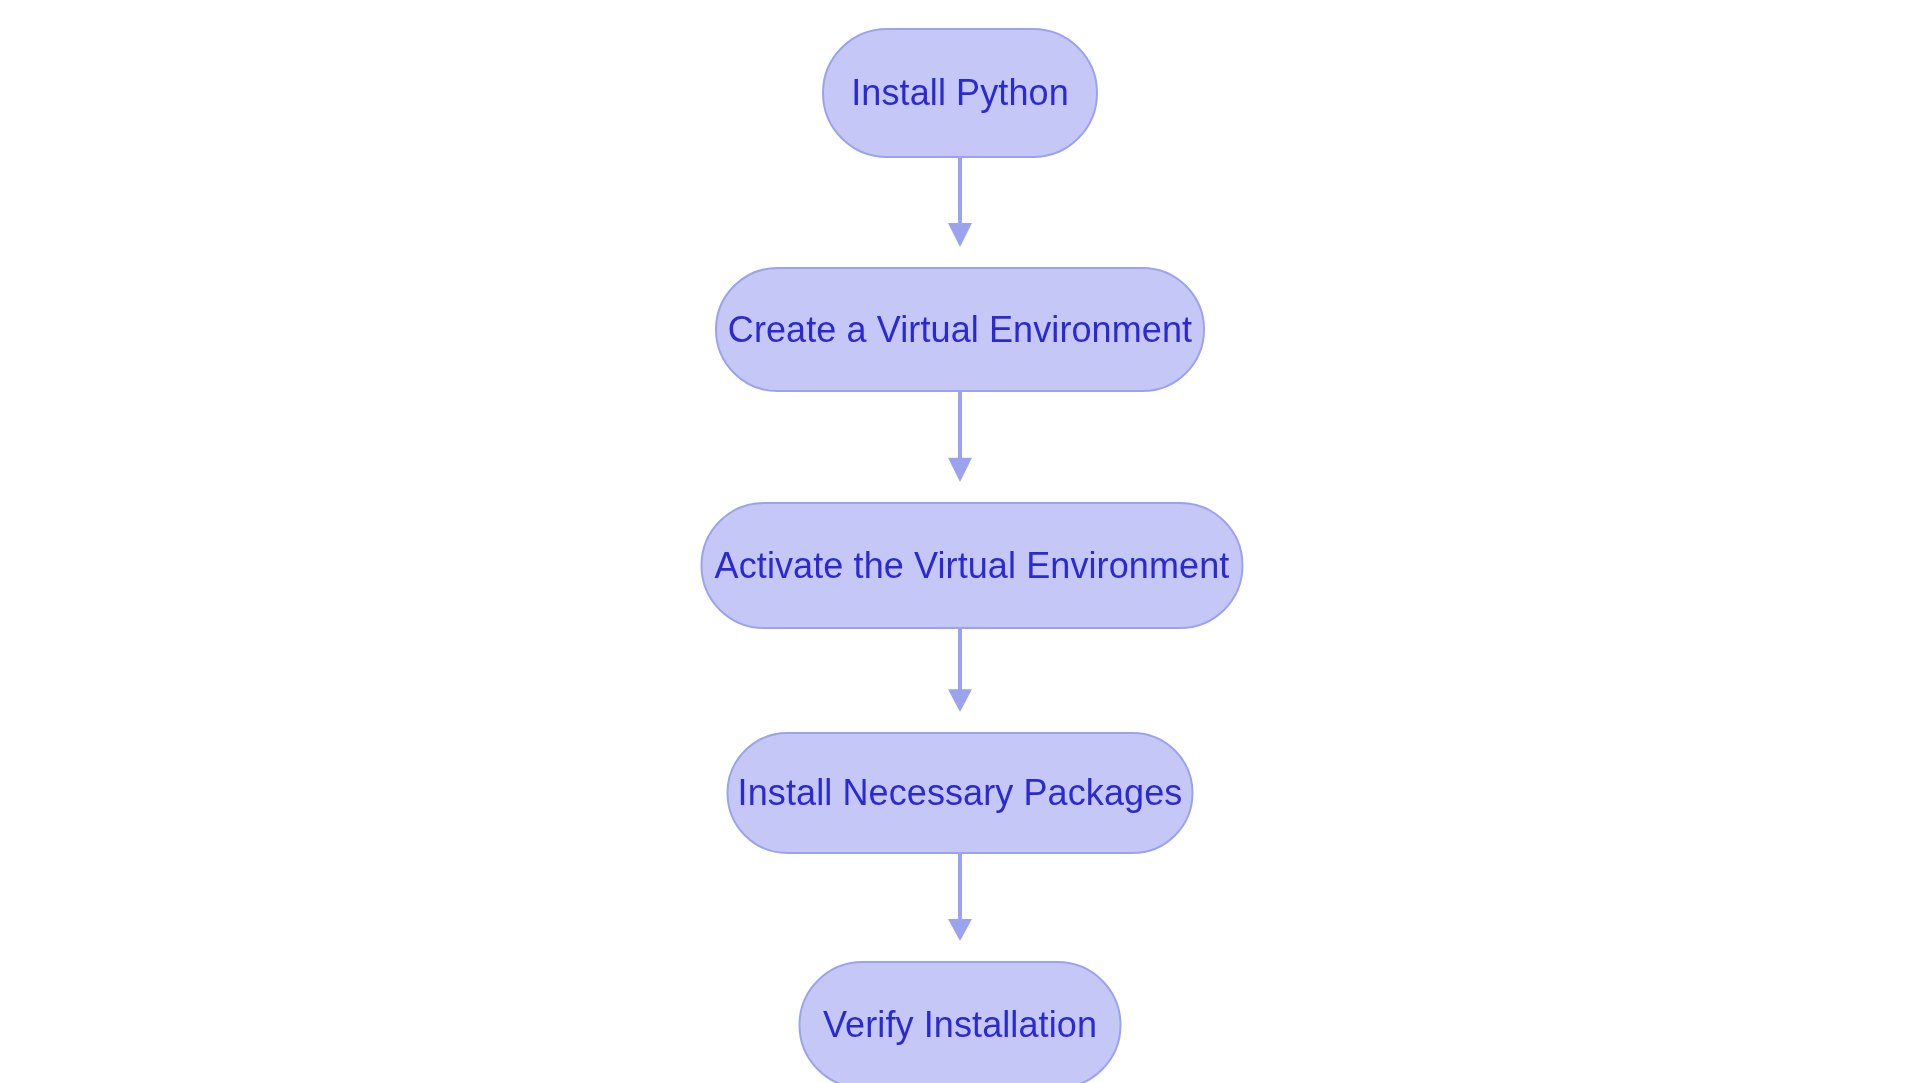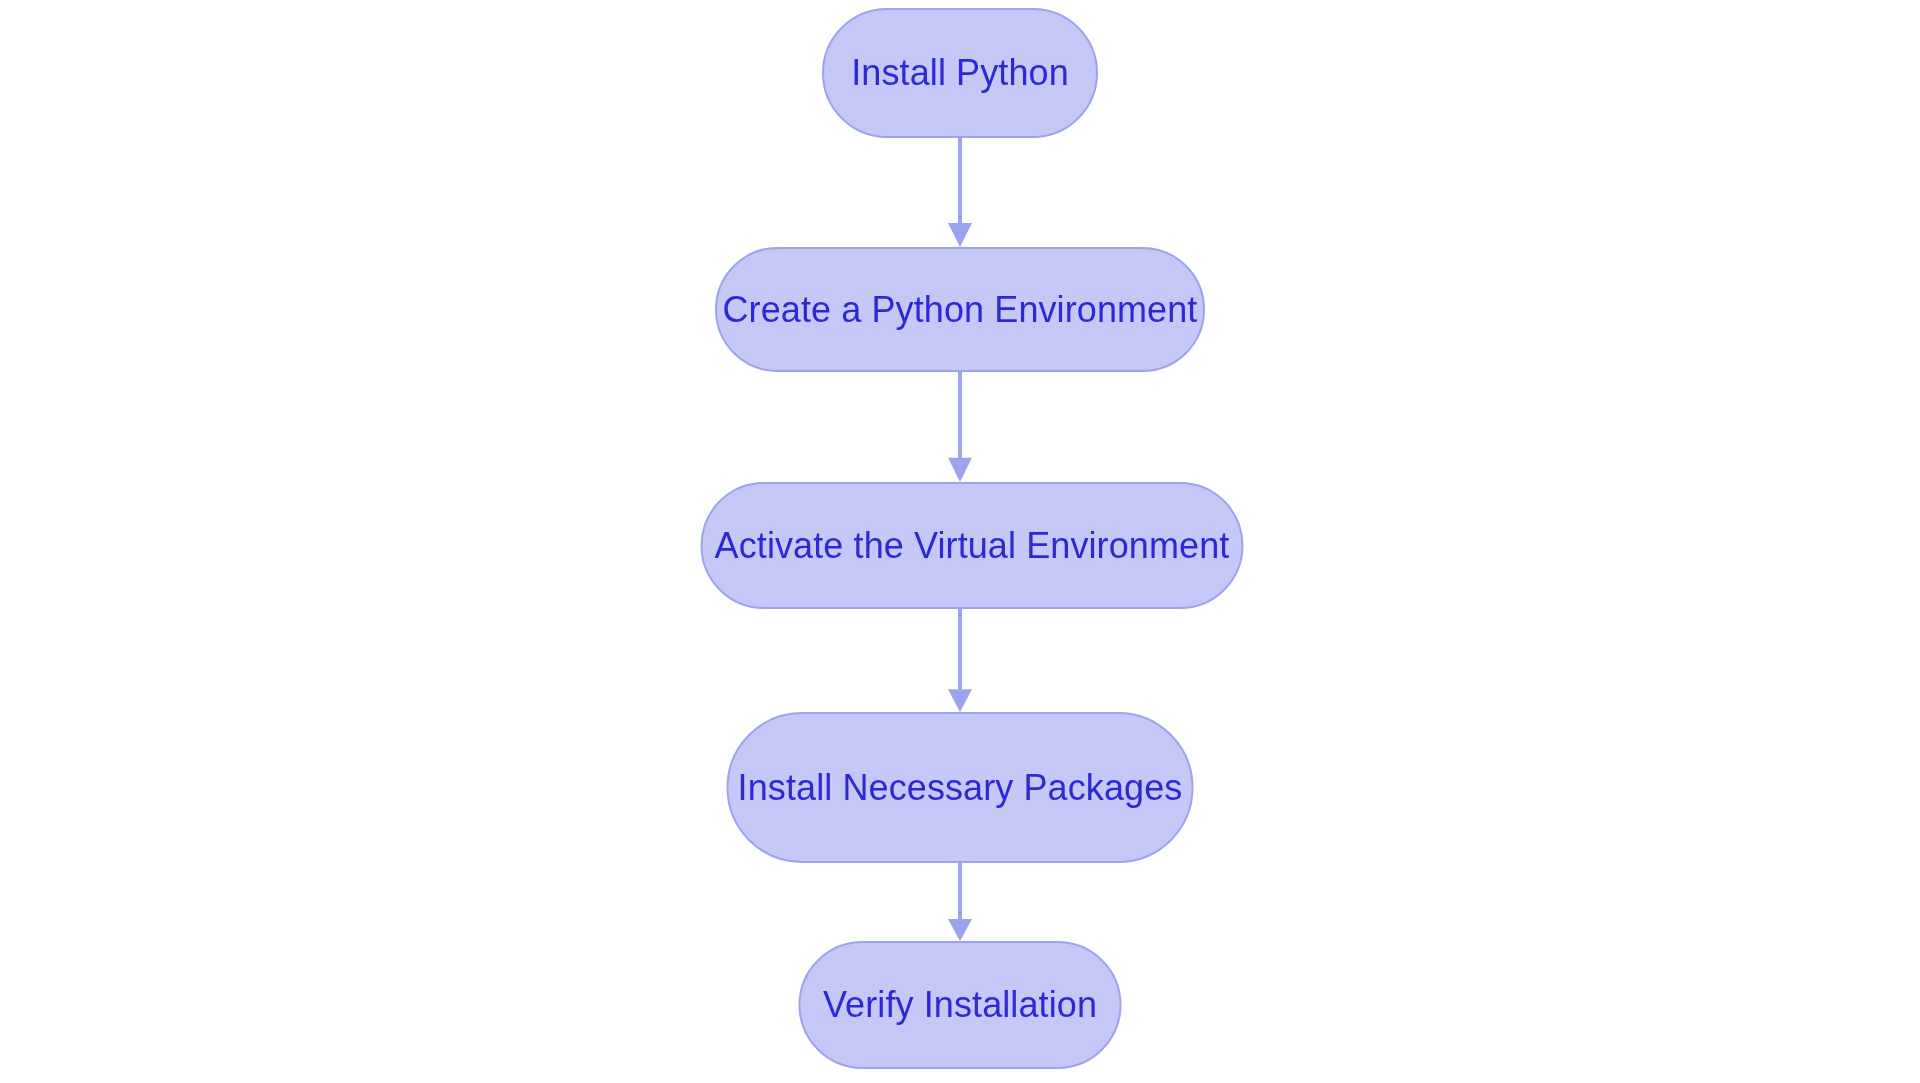--- a/index.html
+++ b/index.html
@@ -27,20 +27,21 @@
     position: absolute;
     box-sizing: border-box;
     display: flex;
     align-items: center;
     justify-content: center;
     background: #c5c8f7;
     border: 2px solid #9ba3ee;
     border-radius: 9999px;
     transform: translateX(-50%);
     left: 960px;
+    margin-top: 20px;
   }
   .node-label {
     color: #2b29d4;
     font-size: 36px;
     font-weight: 400;
     line-height: 1;
     letter-spacing: 0.1px;
     white-space: nowrap;
     text-align: center;
   }
@@ -91,28 +92,28 @@
       <line x1="14" y1="0" x2="14" y2="82" stroke="#9ba3ee" stroke-width="4" vector-effect="non-scaling-stroke"></line>
       <polygon points="14,100 2,78 26,78" fill="#9ba3ee"></polygon>
     </svg>
   </div>
 
   <div class="node" style="left: 960px; top: 8px; width: 276px; height: 130px;">
     <span class="node-label">Install Python</span>
   </div>
 
   <div class="node" style="left: 960px; top: 247px; width: 490px; height: 125px;">
-    <span class="node-label">Create a Python Environment</span>
+    <span class="node-label">Create a Virtual Environment</span>
   </div>
 
   <div class="node" style="left: 972px; top: 482px; width: 543px; height: 127px;">
     <span class="node-label">Activate the Virtual Environment</span>
   </div>
 
-  <div class="node" style="left: 960px; top: 712px; width: 467px; height: 151px;">
+  <div class="node" style="left: 960px; top: 712px; width: 467px; height: 122px;">
     <span class="node-label">Install Necessary Packages</span>
   </div>
 
   <div class="node" style="left: 960px; top: 941px; width: 323px; height: 128px;">
     <span class="node-label">Verify Installation</span>
   </div>
 
 </div>
 
 </body></html>

